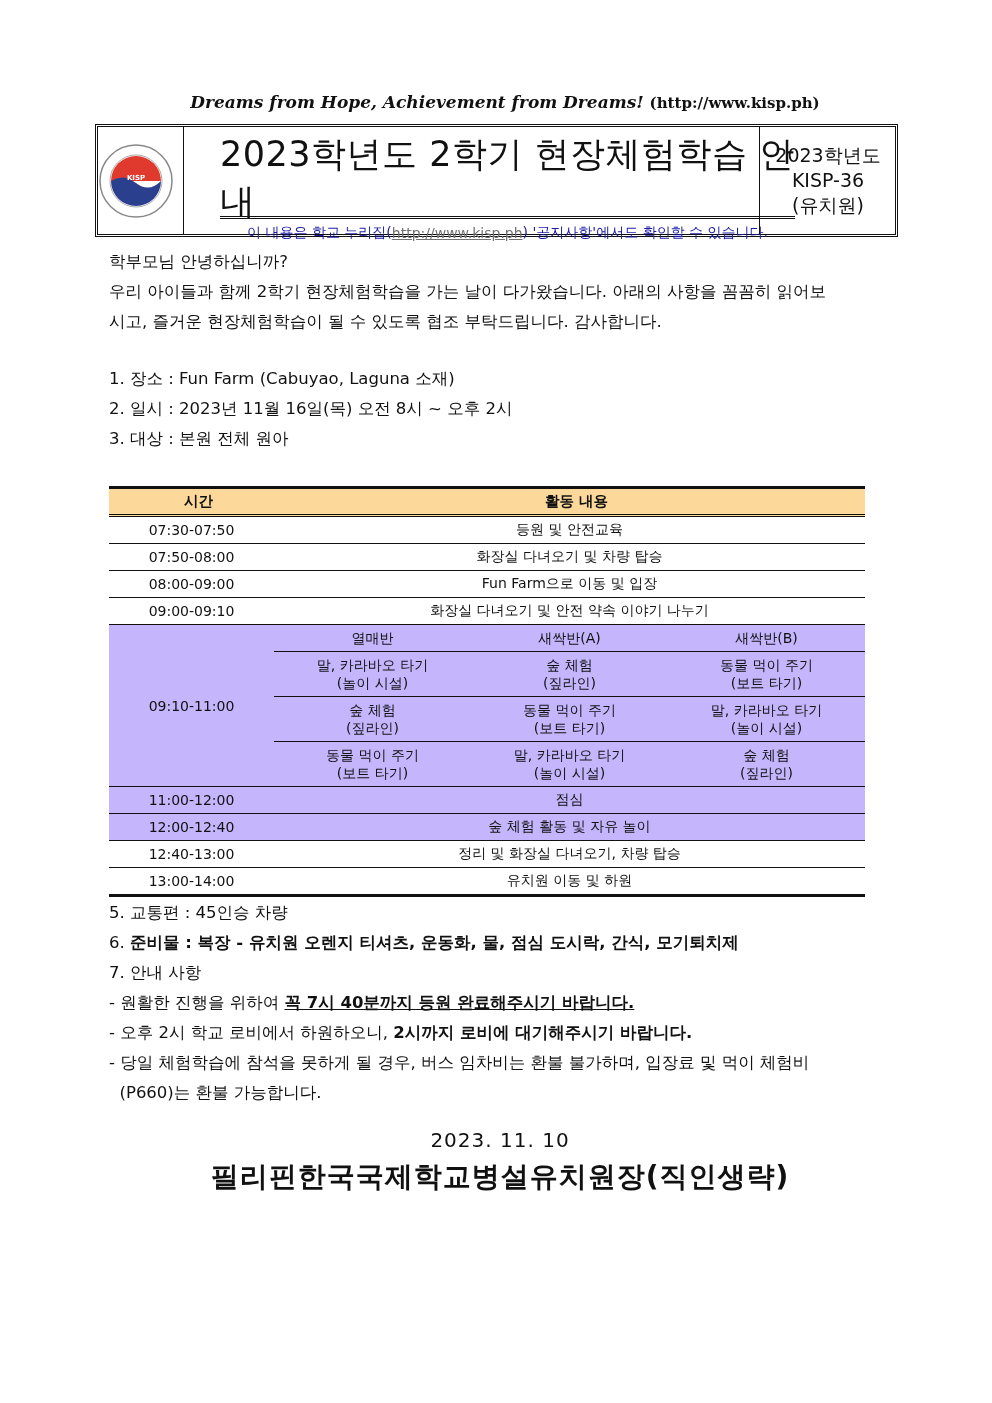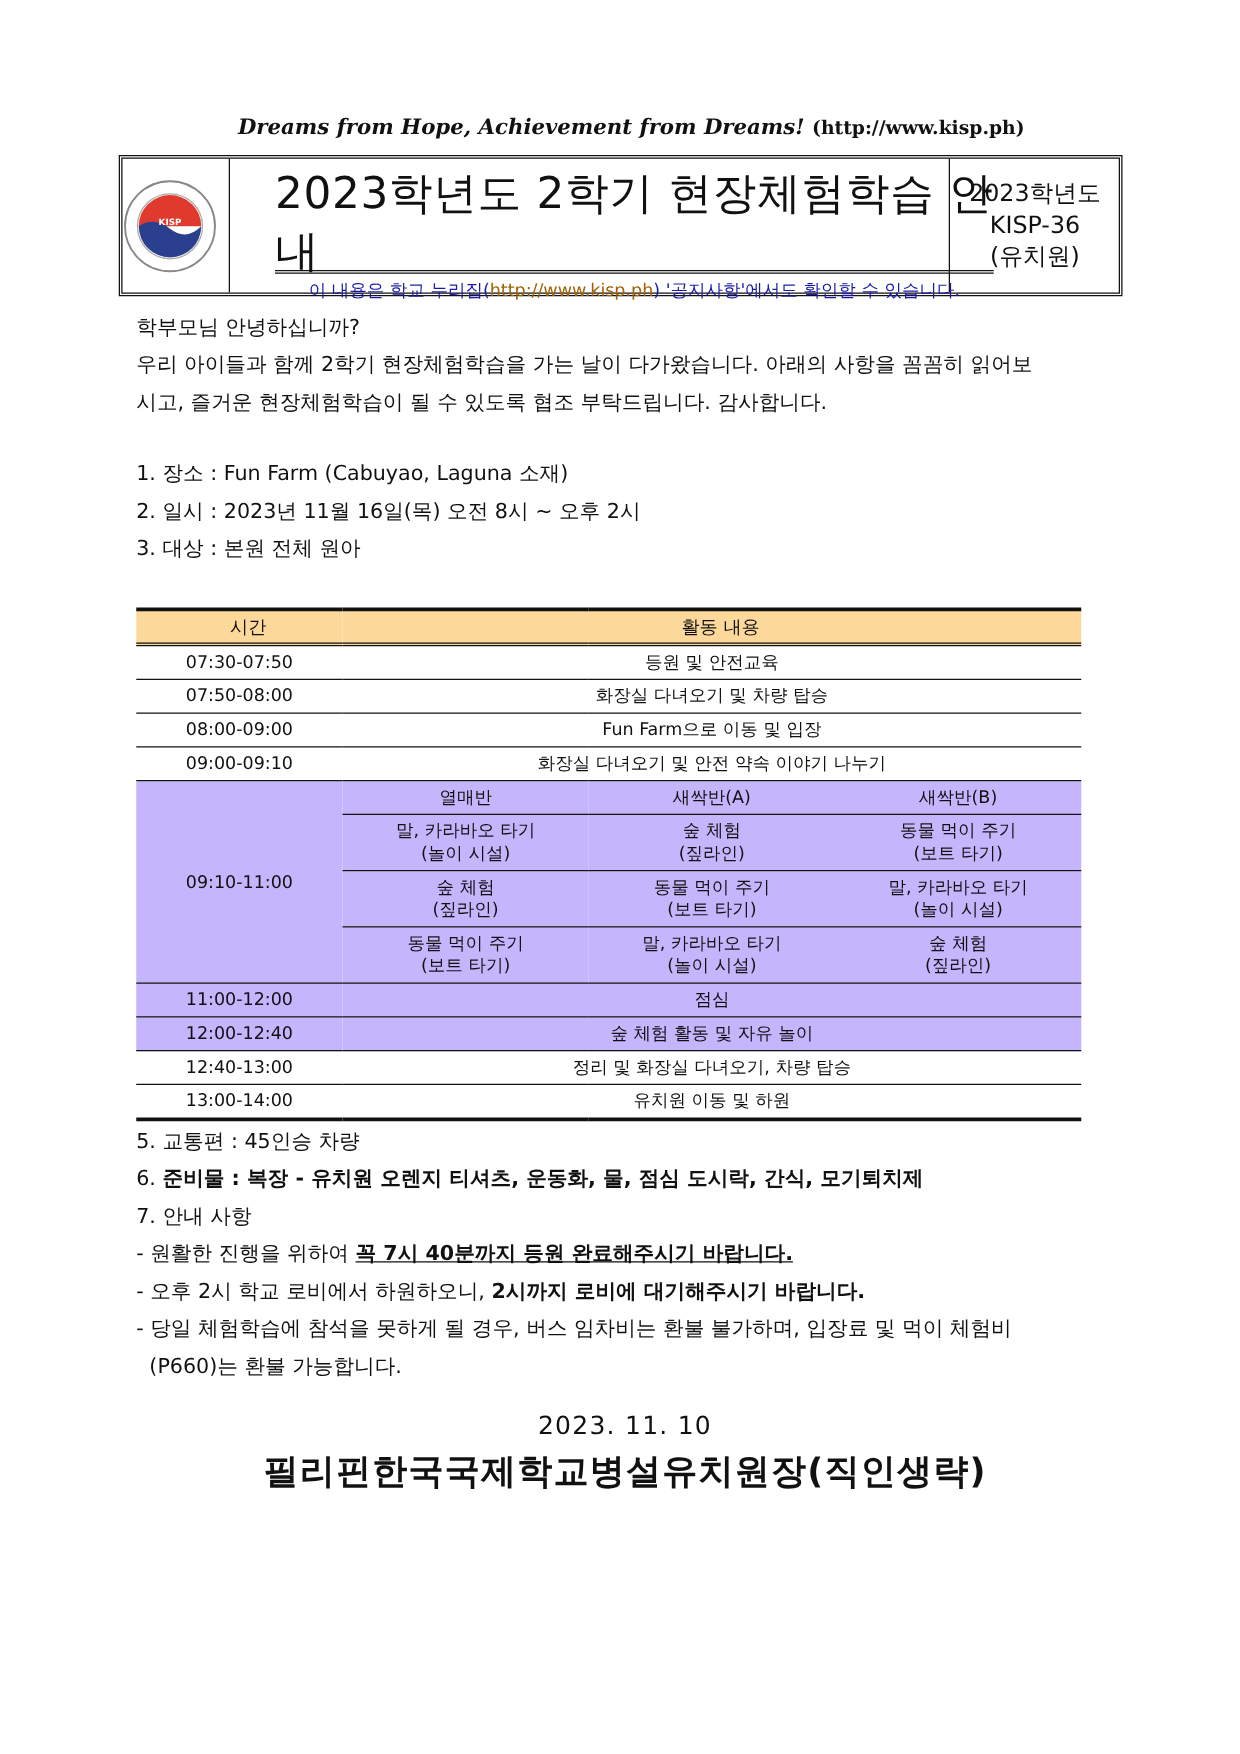--- a/index.html
+++ b/index.html
@@ -5,29 +5,29 @@
   html, body { margin:0; padding:0; background:#ffffff; }
   body { width:992px; height:1403px; position:relative; font-family:"DejaVu Sans", sans-serif; color:#111; }
   .motto { position:absolute; top:92px; left:0; width:1010px; text-align:center; font-family:"DejaVu Serif", serif; font-size:17px; font-weight:bold; }
   .motto .slogan { font-style:italic; }
   .motto .url { font-size:15px; }
   .header-box { position:absolute; left:95px; top:124px; width:803px; height:113px; border:3px double #111; box-sizing:border-box; }
   .logo-cell { position:absolute; left:0; top:0; width:85px; height:107px; border-right:1px solid #111; display:flex; align-items:center; justify-content:flex-start; }
   .title-cell { position:absolute; left:86px; top:12px; width:575px; height:107px;margin-left:36px; }
   .title-main { position:absolute; left:0; top:0; width:575px; height:80px; display:flex; align-items:center; justify-content:center; font-size:35px; letter-spacing:0.5px; border-bottom:3px double #111; box-sizing:border-box; }
   .title-sub { position:absolute; left:0; top:80px; width:575px; height:27px; display:flex; align-items:center; justify-content:center; font-size:14px; color:#1a1aa6; }
-  .title-sub a { color:#a16207; }
+  .title-sub a { color:#737373; text-decoration:underline; }
   .code-cell { position:absolute; left:661px; top:0; width:136px; height:107px; border-left:1px solid #111; display:flex; flex-direction:column; align-items:center; justify-content:center; font-size:19px; line-height:25px; }
   .body-text { position:absolute; left:109px; width:800px; font-size:16.5px; line-height:30px; }
   .greet { top:247px; }
   .items { top:364px; }
   .items .b { font-weight:normal; }
   .sched { position:absolute; left:109px; top:486px; width:756px; border-collapse:collapse; font-size:14px; }
   .sched td, .sched th { text-align:center; padding:0; font-weight:normal; }
-  .sched thead th { background:#fcd99a; height:25px; border-top:3px solid #111; border-bottom:3px double #111; font-weight:normal; font-size:14.5px;padding-left:14px; }
+  .sched thead th { background:#fcd99a; height:25px; border-top:3px solid #111; border-bottom:3px double #111; font-weight:bold; font-size:14.5px;padding-left:14px; }
   .sched tbody td { height:26px; border-bottom:1px solid #111; }
   .sched tr.blue td { background:#c4b5fd; }
   .sched tr.last td { border-bottom:3px solid #111; }
   .sched td.time { width:165px; }
   .sched td.grp { width:197px; line-height:18px; }
   .sched tr.grp-row td.grp { height:44px; }
   .bold { font-weight:bold; }
   .notes { top:898px; }
   .u { text-decoration:underline; }
   .date { position:absolute; top:1128px; left:0; width:1000px; text-align:center; font-size:20px; letter-spacing:1px; }

